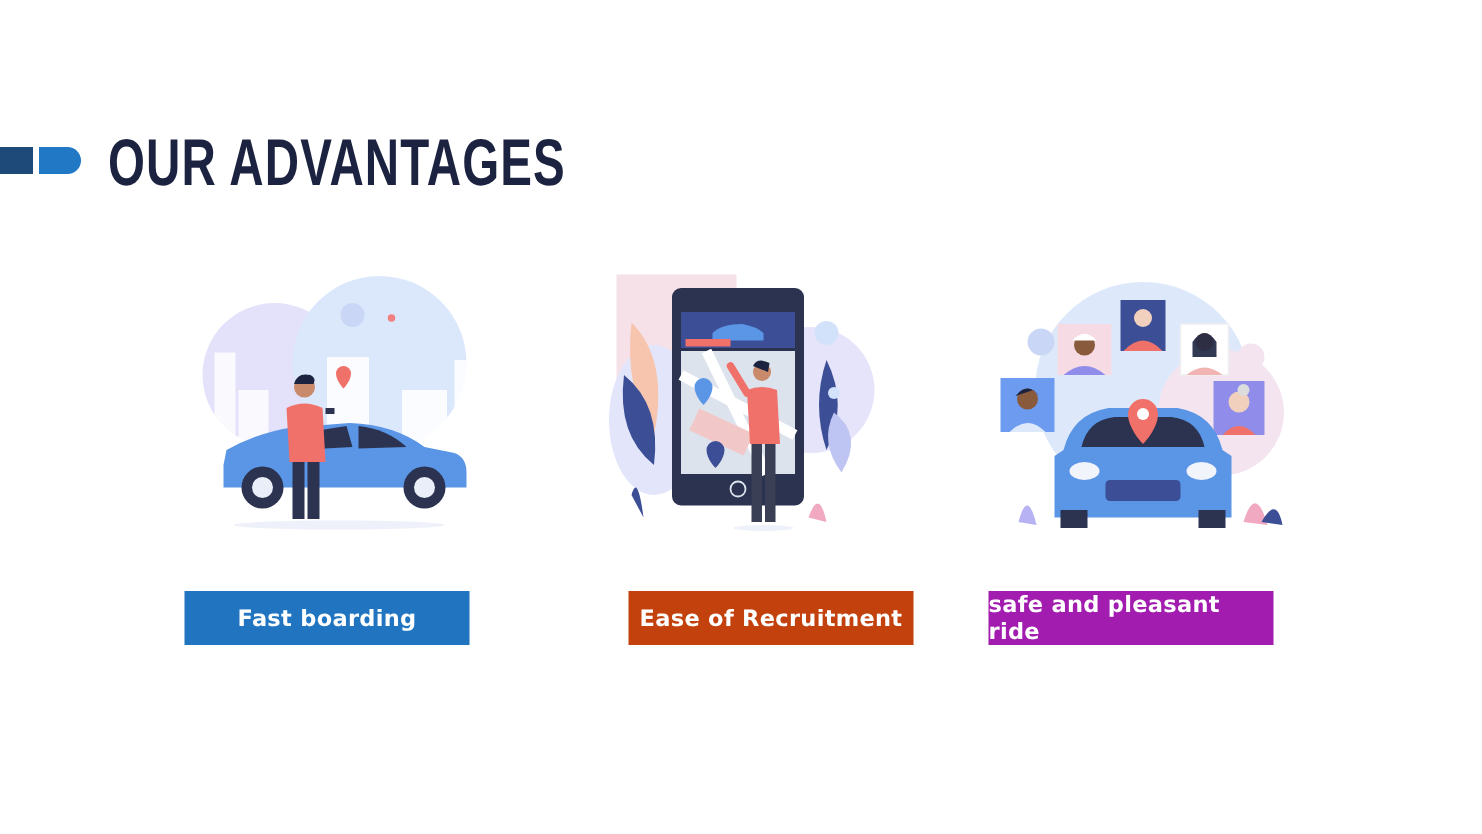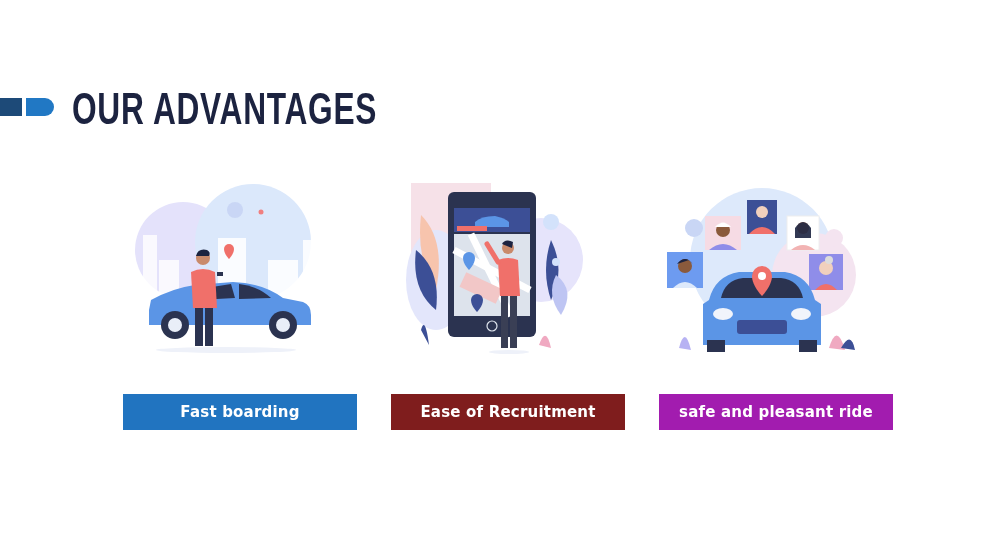--- a/index.html
+++ b/index.html
@@ -13,21 +13,21 @@
     position:absolute; top:84px; left:72px;
     font-family:"Liberation Sans", sans-serif; font-weight:bold;
     font-size:44px; color:#1c2340; letter-spacing:1px;
     transform:scaleX(0.72); transform-origin:left center;
     white-space:nowrap;
   }
 
   .card { position:absolute; top:180px; width:206px; }
   .card .illus { width:206px; height:180px; display:block; }
   .card .label {
-    position:absolute; top:214px; left:0; width:234px; height:36px;
+    position:absolute; top:214px; left:0; width:190px; height:36px;
     display:flex; align-items:center; justify-content:center;
     color:#ffffff; font-family:"DejaVu Sans", sans-serif; font-weight:bold;
     font-size:15px; letter-spacing:0.2px;
   }
   .card-1 { left:123px; }
   .card-2 { left:391px; }
   .card-3 { left:659px; }
 </style>
 </head>
 <body>
@@ -91,21 +91,21 @@
     <circle cx="117" cy="68" r="6" fill="#c98a6b"></circle>
     <path d="M111 64 Q114 58 122 62 L121 68 Z" fill="#1c2340"></path>
     <path d="M107 80 Q117 76 127 80 L129 116 L109 116 Z" fill="#f0706a"></path>
     <rect x="110" y="116" width="7" height="52" fill="#3a3f55"></rect>
     <rect x="119" y="116" width="7" height="52" fill="#3a3f55"></rect>
     <path d="M107 82 L96 64" stroke="#f0706a" stroke-width="5" stroke-linecap="round"></path>
     <path d="M30 150 Q34 135 38 165Z" fill="#3c4f96"></path>
     <path d="M148 165 Q155 145 160 168Z" fill="#f0a9c1"></path>
     <ellipse cx="118" cy="172" rx="20" ry="2" fill="#eef1f9"></ellipse>
   </svg>
-  <div class="label" style="background:#7f1d1d;">Ease of Recruitment</div>
+  <div class="label" style="background:#c2410c;margin-left:28px;">Ease of Recruitment</div>
 </div>
 
 <div class="card card-3">
   <svg class="illus" viewBox="0 0 206 180">
     <circle cx="103" cy="80" r="72" fill="#dde9fb"></circle>
     <circle cx="155" cy="95" r="42" fill="#f4e4f0"></circle>
     <circle cx="35" cy="48" r="9" fill="#c9d6f5"></circle>
     <circle cx="175" cy="58" r="9" fill="#f4e4f0"></circle>
     <rect x="46" y="36" width="36" height="34" fill="#f6dbe4"></rect>
     <circle cx="64" cy="50" r="7" fill="#8a5a3c"></circle>

